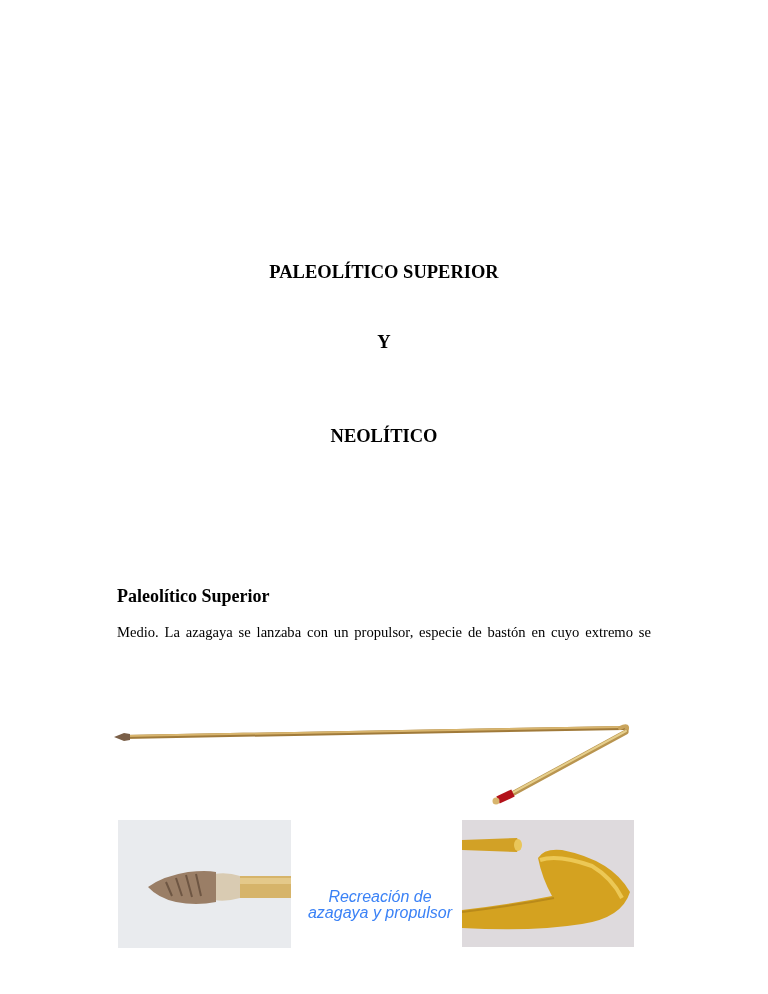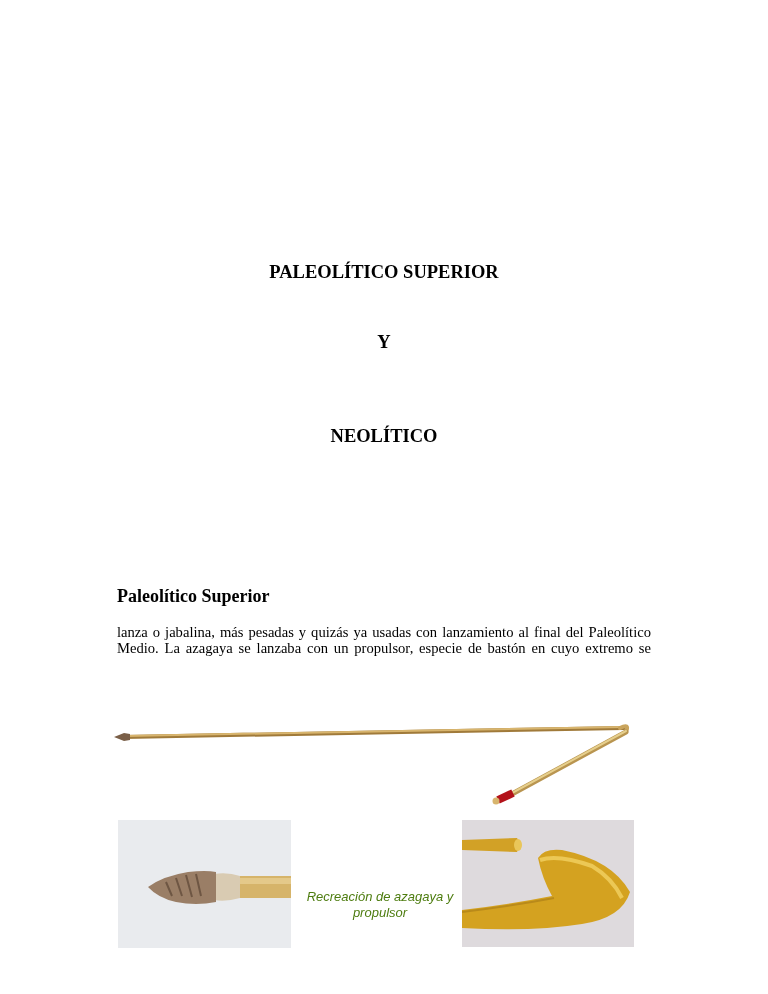--- a/index.html
+++ b/index.html
@@ -14,33 +14,32 @@
   .para { position:absolute; left:117px; top:624px; width:534px; font-size:14.6px;
           line-height:16.2px; text-align:justify; text-align-last:justify; }
   .para .ln { display:block; text-align:justify; text-align-last:justify; white-space:nowrap; }
   .para .ln.first { text-indent:36px; }
   .propulsor-img { position:absolute; left:108px; top:716px; width:540px; height:96px; }
   .photo { position:absolute; overflow:hidden; }
   #photo-left { left:118px; top:820px; width:173px; height:128px; background:#e8eaec; }
   #photo-right { left:462px; top:820px; width:172px; height:127px; background:#dcd9dc; }
   .caption { position:absolute; left:300px; top:889px; width:160px; text-align:center;
              font-family:"Liberation Sans", "DejaVu Sans", sans-serif; font-style:italic;
-             font-size:13px; line-height:16px; color:#4d7c0f; }
+             font-size:16px; line-height:16px; color:#3b82f6; }
 </style>
 </head>
 <body>
 
 <div id="t1" class="title-line">PALEOLÍTICO SUPERIOR</div>
 <div id="t2" class="title-line">Y</div>
 <div id="t3" class="title-line">NEOLÍTICO</div>
 
 <div class="section-heading">Paleolítico Superior</div>
 
 <div class="para">
-  <span class="ln">lanza o jabalina, más pesadas y quizás ya usadas con lanzamiento al final del Paleolítico</span>
   <span class="ln">Medio. La azagaya se lanzaba con un propulsor, especie de bastón en cuyo extremo se</span>
 </div>
 
 <svg class="propulsor-img" viewBox="0 0 540 96" xmlns="http://www.w3.org/2000/svg">
 
   <line x1="16" y1="21" x2="516" y2="12" stroke="#a07a3a" stroke-width="4" stroke-linecap="round"></line>
   <line x1="16" y1="20" x2="516" y2="11" stroke="#d8b56e" stroke-width="2" stroke-linecap="round"></line>
 
   <path d="M6 21 L16 17 L22 18 L22 24 L16 25 Z" fill="#7a5f48"></path>
 

